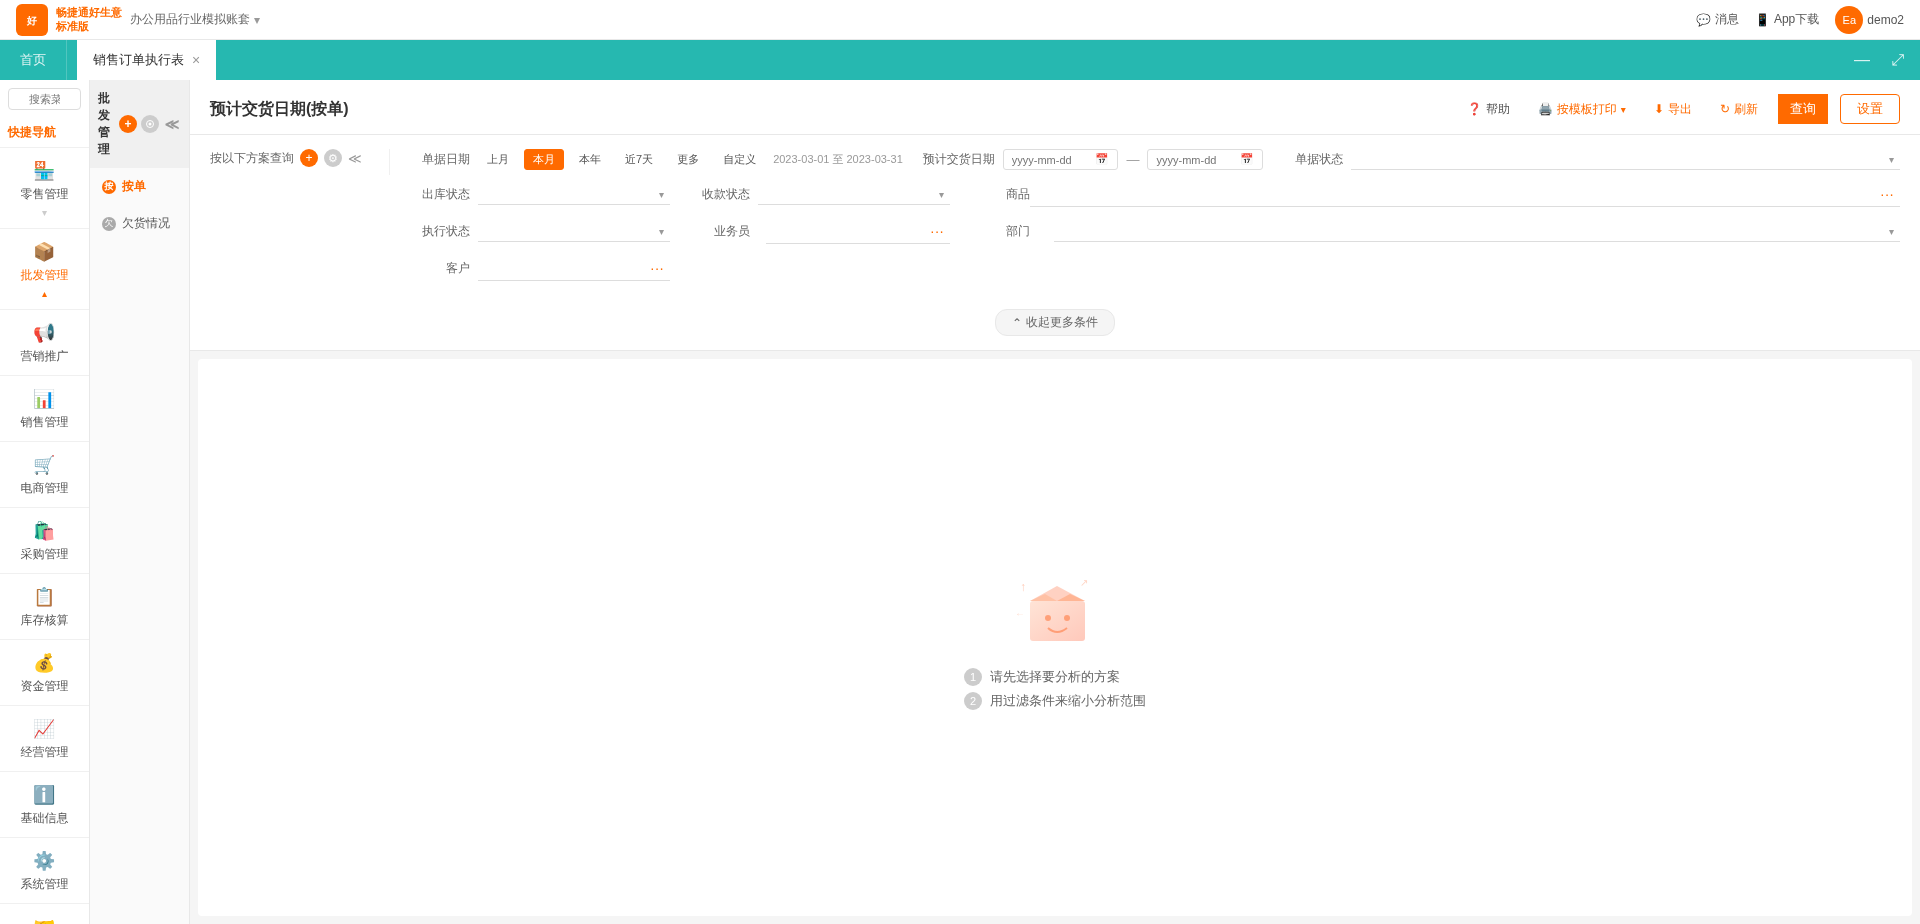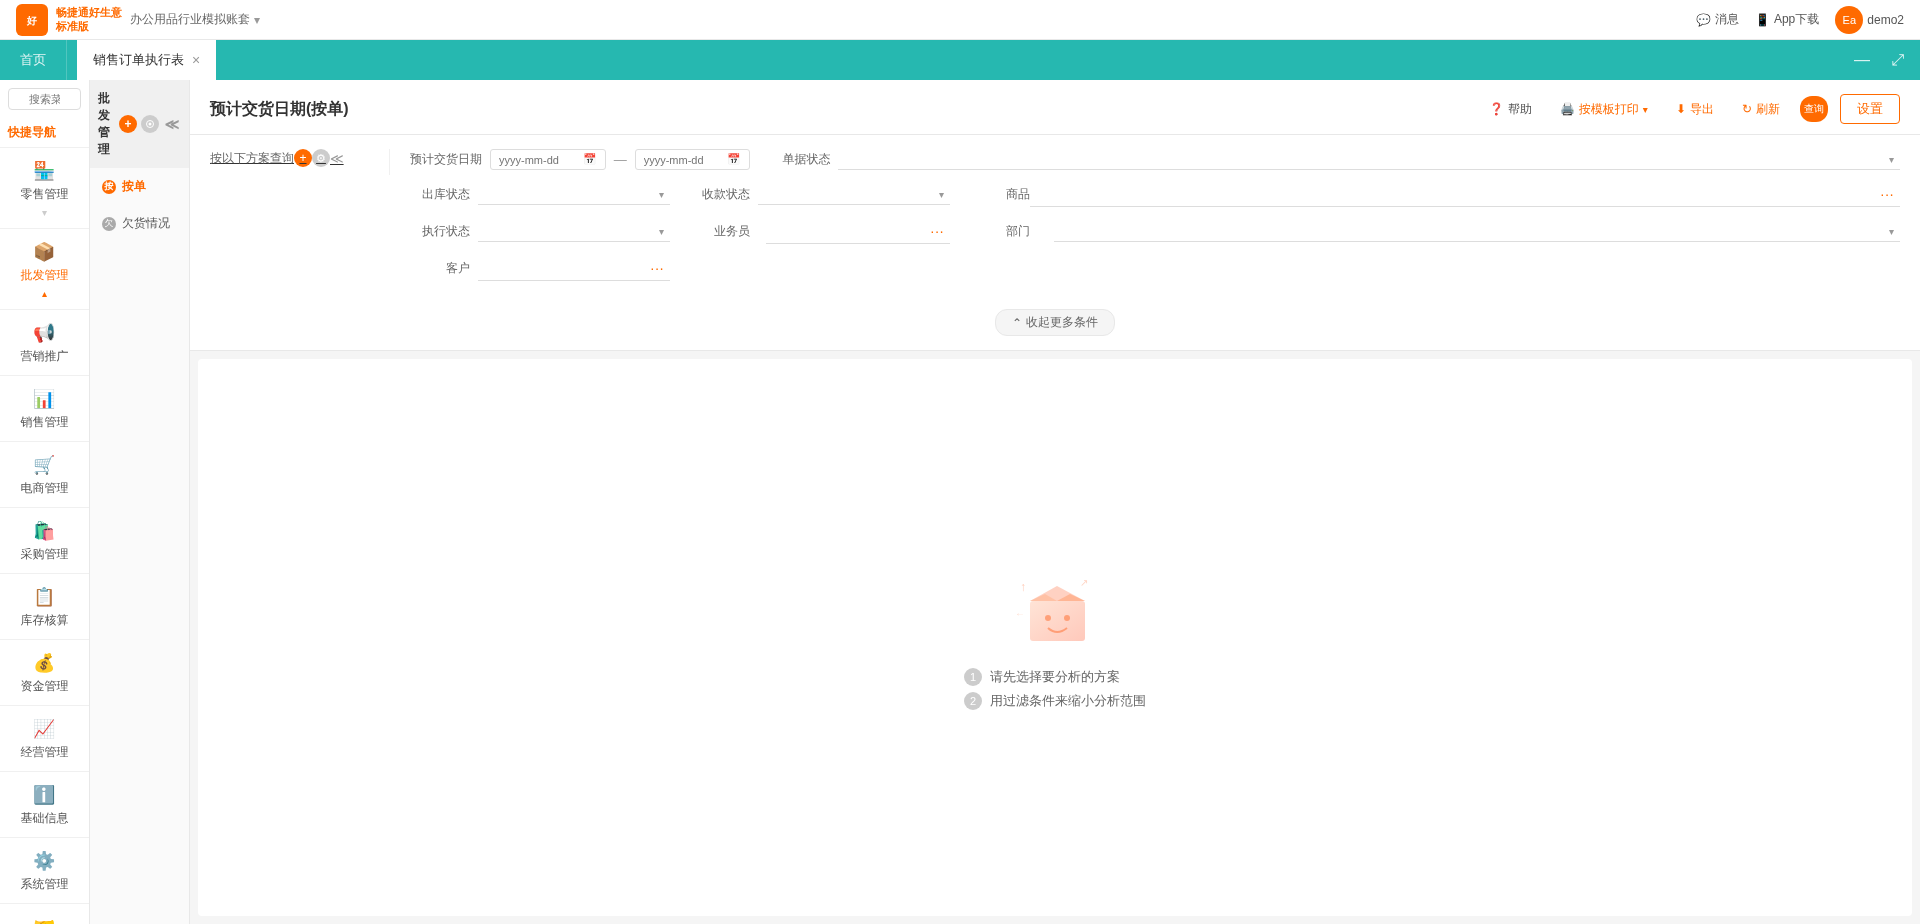--- a/index.html
+++ b/index.html
@@ -136,21 +136,21 @@
       display: flex;
       align-items: center;
       justify-content: space-between;
       border-bottom: 1px solid #e8e8e8;
       flex-shrink: 0;
     }
     .page-title { font-size: 16px; font-weight: bold; color: #333; }
     .page-header-actions { display: flex; align-items: center; gap: 12px; }
     .header-action-btn { display: flex; align-items: center; gap: 4px; font-size: 12px; color: #555; cursor: pointer; padding: 4px 8px; border-radius: 4px; }
     .header-action-btn.orange { color: #ff6a00; }
-    .query-btn { background: #ff6a00; color: #fff; border: none; padding: 6px 4px; border-radius: 12px; font-size: 10px; cursor: pointer; }
+    .query-btn { background: #ff6a00; color: #fff; border: none; padding: 6px 12px; border-radius: 0; font-size: 13px; cursor: pointer; }
     .settings-btn { background: #fff; color: #ff6a00; border: 1px solid #ff6a00; padding: 5px 16px; border-radius: 4px; font-size: 13px; cursor: pointer; }
 
     
     .filter-area {
       background: #fff;
       padding: 14px 20px;
       border-bottom: 1px solid #e8e8e8;
       flex-shrink: 0;
     }
     .filter-row { display: flex; align-items: center; gap: 20px; margin-bottom: 12px; flex-wrap: wrap; }
@@ -342,32 +342,44 @@
         <button class="query-btn">查询</button>
         <button class="settings-btn">设置</button>
       </div>
     </div>
 
     <div class="filter-area">
 
       <div style="display:flex; align-items:flex-start; gap:20px; margin-bottom:12px;">
 
         <div style="min-width:180px; border-right:1px solid #f0f0f0; padding-right:16px;">
-          <div style="display:flex; align-items:center; margin-bottom:8px;text-decoration:underline;">
+          <div style="display:flex; align-items:center; gap:6px; margin-bottom:8px;">
             <span style="font-size:12px;color:#666;">按以下方案查询</span>
             <div style="width:18px;height:18px;border-radius:50%;background:#ff6a00;color:#fff;font-size:12px;display:flex;align-items:center;justify-content:center;cursor:pointer;">+</div>
             <div style="width:18px;height:18px;border-radius:50%;background:#ccc;color:#fff;font-size:11px;display:flex;align-items:center;justify-content:center;cursor:pointer;">⚙</div>
             <div style="color:#999;font-size:13px;cursor:pointer;">≪</div>
           </div>
         </div>
 
         <div style="flex:1;">
 
           <div class="filter-row">
 
+            <div style="display:flex;align-items:center;gap:8px;flex-wrap:wrap;">
+              <span class="filter-label">单据日期</span>
+              <div class="date-filter">
+                <span class="date-btn">上月</span>
+                <span class="date-btn active">本月</span>
+                <span class="date-btn">本年</span>
+                <span class="date-btn">近7天</span>
+                <span class="date-btn">更多</span>
+                <span class="date-btn">自定义</span>
+              </div>
+              <span style="font-size:11px;color:#999;">2023-03-01 至 2023-03-31</span>
+            </div>
 
             <div style="display:flex;align-items:center;gap:8px;">
               <span class="filter-label">预计交货日期</span>
               <div class="date-input">
                 <input type="text" style="border: none; outline: none; background: transparent; font-size: 11px; color: rgb(204, 204, 204); width: 80px;" placeholder="yyyy-mm-dd">
                 <span style="color:#ff6a00;cursor:pointer;">📅</span>
               </div>
               <span class="date-sep">—</span>
               <div class="date-input">
                 <input type="text" style="border: none; outline: none; background: transparent; font-size: 11px; color: rgb(204, 204, 204); width: 80px;" placeholder="yyyy-mm-dd">

